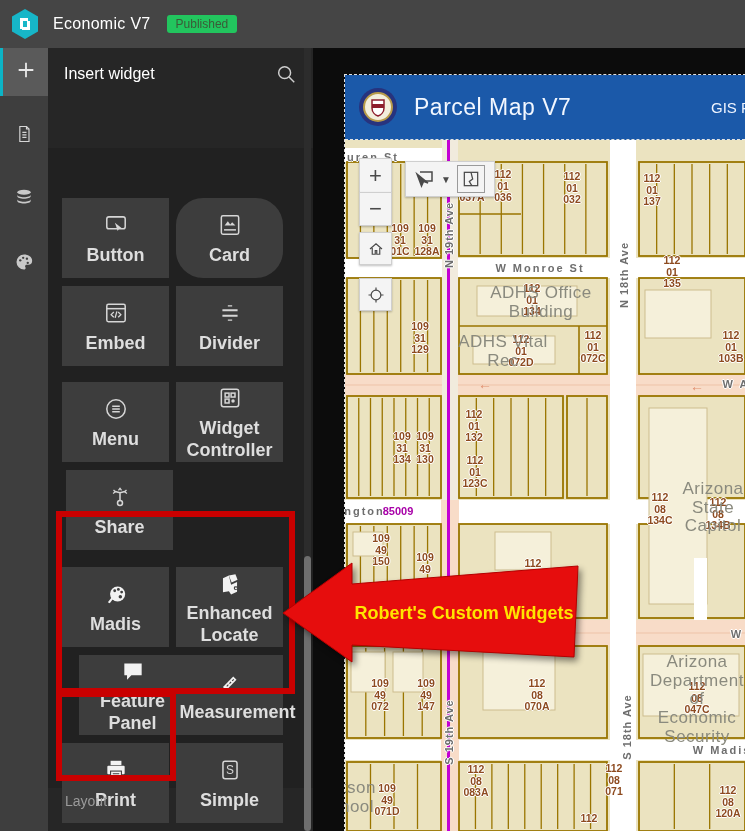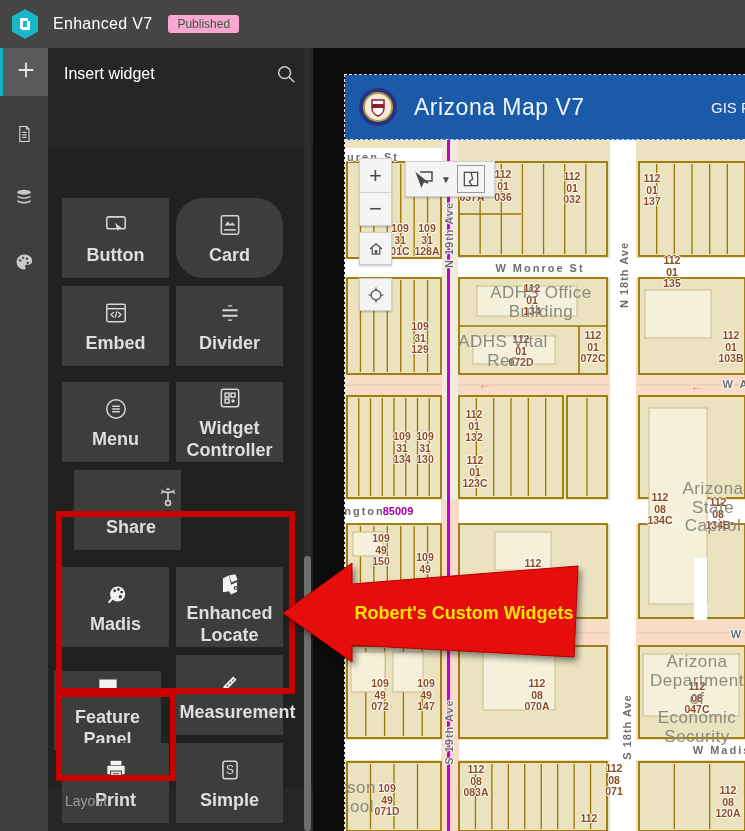--- a/index.html
+++ b/index.html
@@ -5,21 +5,21 @@
   * { margin:0; padding:0; box-sizing:border-box; }
   html,body { width:745px; height:831px; overflow:hidden; background:#0d0d0d;
               font-family:"Liberation Sans", sans-serif; }
   .abs { position:absolute; }
 
   
   #topbar { left:0; top:0; width:745px; height:48px; background:#454545;
             display:flex; align-items:center; z-index:30; }
   #logo { width:32px; height:32px; margin-left:9px; }
   #apptitle { color:#ffffff; font-size:16px; margin-left:12px; letter-spacing:.3px; }
-  #pubbadge { margin-left:16px; background:#f9a8d4; color:#3b5a38; font-size:12px;
+  #pubbadge { margin-left:16px; background:#22c55e; color:#3b5a38; font-size:12px;
               padding:2px 9px; border-radius:3px; }
 
   
   #sidebar { left:0; top:48px; width:48px; height:783px; background:#3e3e3e; z-index:25; }
   .sbitem { width:48px; height:48px; display:flex; align-items:center; justify-content:center;
             color:#c9c9c9; cursor:pointer; }
   .sbitem.active { background:#5a5a5a; border-left:3px solid #0cb4c6; }
   .sbitem svg { width:20px; height:20px; }
   .sbitem.active svg { width:22px; height:22px; }
   .sbitem + .sbitem { margin-top:16px; }
@@ -106,21 +106,21 @@
 </head>
 <body>
 
 <div id="topbar" class="abs">
   <span id="logo">
     <svg viewBox="0 0 32 32">
         <path d="M16 1l13 7.5v15L16 31 3 23.5v-15z" fill="#17b6c8"></path>
       <path d="M11 10h8v3h-5v8h-3zM13 19h5v-6h3v9h-8z" fill="#ffffff"></path>
       </svg>
   </span>
-  <span id="apptitle">Enhanced V7</span>
+  <span id="apptitle">Economic V7</span>
   <span id="pubbadge">Published</span>
 </div>
 
 <div id="sidebar" class="abs">
     <div class="sbitem active">
       <span><svg viewBox="0 0 24 24" stroke="#e8e8e8" stroke-width="2" fill="none">
           <path d="M12 4v16M4 12h16"></path>
         </svg></span>
     </div>
     <div class="sbitem">
@@ -210,21 +210,21 @@
           <svg viewBox="0 0 24 24" fill="none" stroke="#d6d6d6" stroke-width="1.4">
             <rect x="4" y="4" width="16" height="16" rx="2"></rect>
             <rect x="7.5" y="7.5" width="3.6" height="3.6"></rect>
             <rect x="13" y="7.5" width="3.6" height="3.6"></rect>
             <rect x="7.5" y="13" width="3.6" height="3.6"></rect>
             <circle cx="14.8" cy="14.8" r="1.6" fill="#d6d6d6" stroke="none"></circle>
           </svg>
         </span>
         <span class="tlabel">Widget Controller</span>
       </div>
-      <div class="tile" style="left: 26px; top: 322px; align-items: flex-end;">
+      <div class="tile" style="left: 18px; top: 322px;">
         <span class="ticon">
           <svg viewBox="0 0 24 24" fill="none" stroke="#d6d6d6" stroke-width="1.4">
             <circle cx="12" cy="17.5" r="2.3"></circle>
             <path d="M12 15V8M12 8l-4.5-1M12 8l4.5-1"></path>
             <path d="M6 5.5l1.7 1.6L5.6 8.7M18 5.5l-1.7 1.6 2.1 1.6M10.6 5.8L12 4l1.4 1.8" stroke-width="1.2"></path>
           </svg>
         </span>
         <span class="tlabel">Share</span>
       </div>
       <div class="tile" style="left: 14px; top: 419px;">
@@ -243,21 +243,21 @@
       <div class="tile" style="left: 128px; top: 419px;">
         <span class="ticon">
           <svg viewBox="0 0 24 24">
             <path d="M5.5 7.5l5.5-2.5 2 8.5 5.5-2.5v9l-5.5 2.5-2-3-5.5 1z" fill="#f2f2f2"></path>
             <path d="M11 5l6-1 2 5-5.5 2.5z" fill="#f2f2f2"></path>
             <text x="15.3" y="18.2" font-size="7.5" font-weight="bold" fill="#3d3d3d" font-family="Liberation Sans,sans-serif">e</text>
           </svg>
         </span>
         <span class="tlabel">Enhanced Locate</span>
       </div>
-      <div class="tile" style="left: 6px; top: 507px; margin-top: 16px;">
+      <div class="tile" style="left: 31px; top: 507px;">
         <span class="ticon">
           <svg viewBox="0 0 24 24">
             <path d="M4 5h16v11h-9.5L6.5 20v-4H4z" fill="#f2f2f2"></path>
           </svg>
         </span>
         <span class="tlabel">Feature Panel</span>
       </div>
       <div class="tile" style="left: 128px; top: 507px;">
         <span class="ticon">
           <svg viewBox="0 0 24 24">
@@ -299,21 +299,21 @@
   <div id="mapheader">
     <span id="seal">
       <svg viewBox="0 0 40 40">
         <circle cx="20" cy="20" r="19" fill="#27337e"></circle>
         <circle cx="20" cy="20" r="14" fill="#f3eedc"></circle>
         <circle cx="20" cy="20" r="14" fill="none" stroke="#b89b4a" stroke-width="2"></circle>
         <path d="M14 13h12v8c0 4-3 7-6 8-3-1-6-4-6-8z" fill="#fff" stroke="#8c1d2c" stroke-width="1.5"></path>
         <path d="M14 17h12v4H14z" fill="#8c1d2c"></path>
       </svg>
     </span>
-    <span id="maptitle">Arizona Map V7</span>
+    <span id="maptitle">Parcel Map V7</span>
     <span id="gistext">GIS P</span>
   </div>
   <div id="mapbody">
     <div id="mapsvg"><svg width="400" height="691">
           <rect x="0" y="0" width="400" height="691" fill="#ebe3c0"></rect>
           <rect x="0" y="8" width="105" height="14" fill="#ffffff"></rect>
           <rect x="0" y="118" width="400" height="20" fill="#ffffff"></rect>
           <rect x="0" y="234" width="400" height="22" fill="#f8dcc8"></rect>
           <line x1="0" y1="245" x2="400" y2="245" stroke="#eec3a8" stroke-width="1"></line>
           <rect x="0" y="360" width="400" height="24" fill="#ffffff"></rect>

